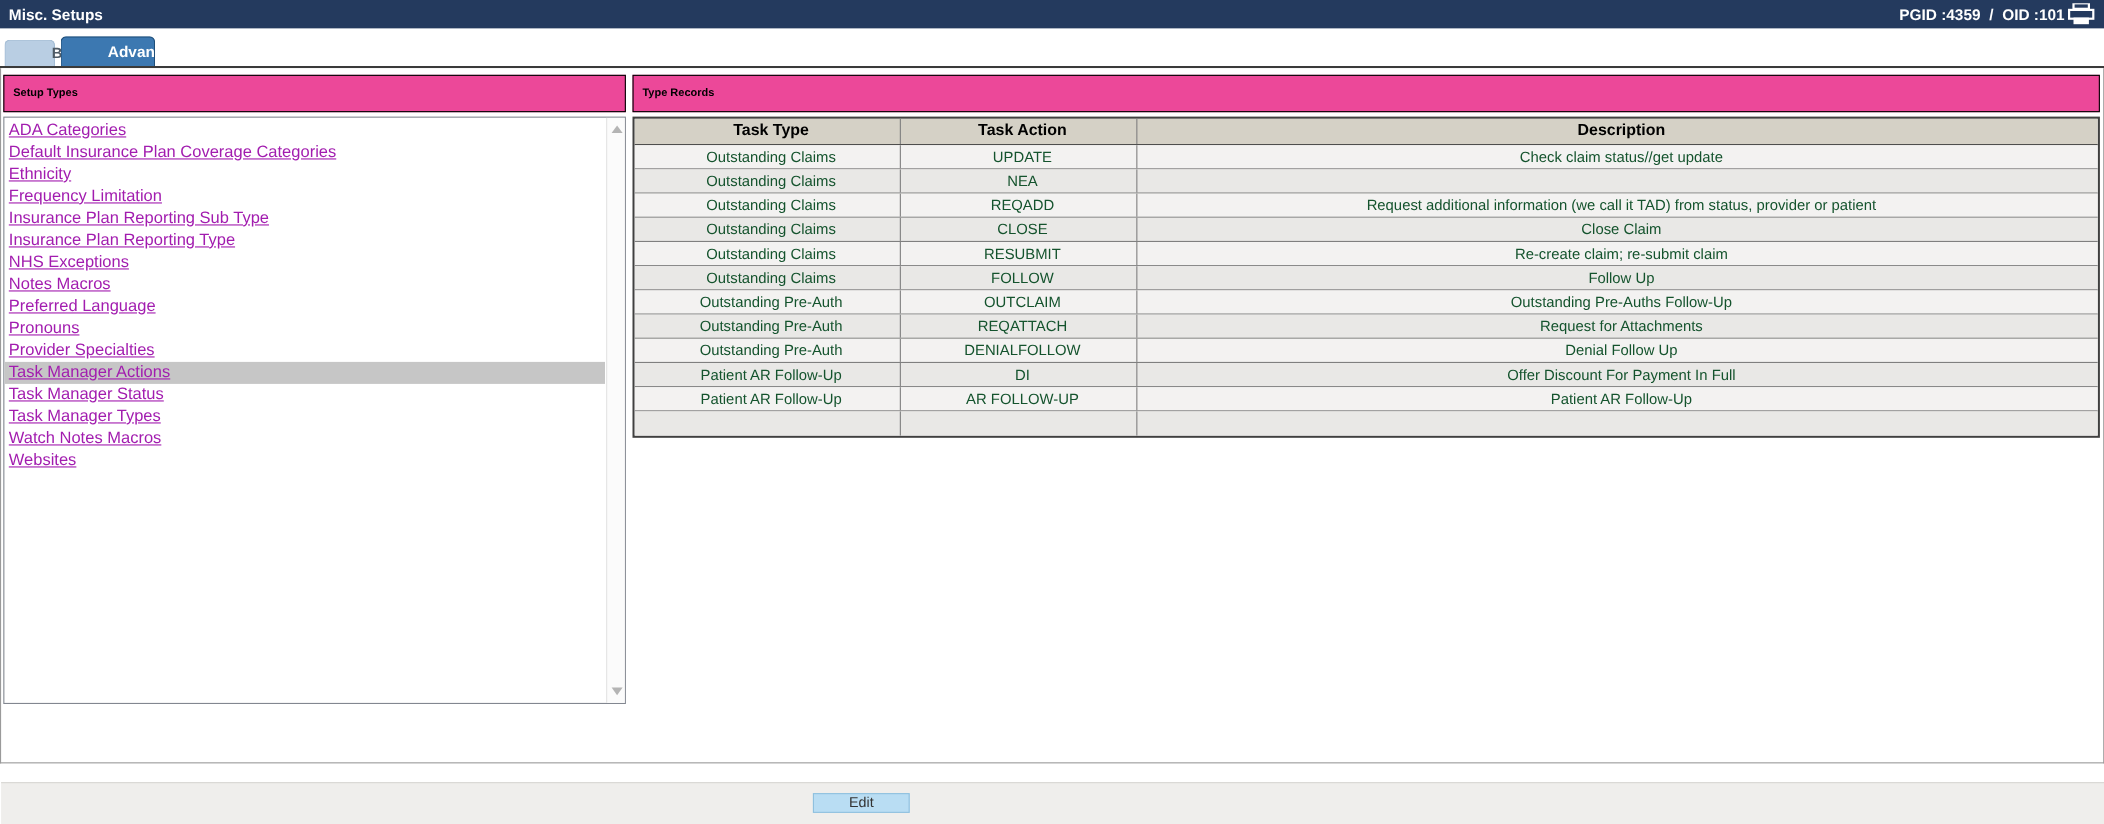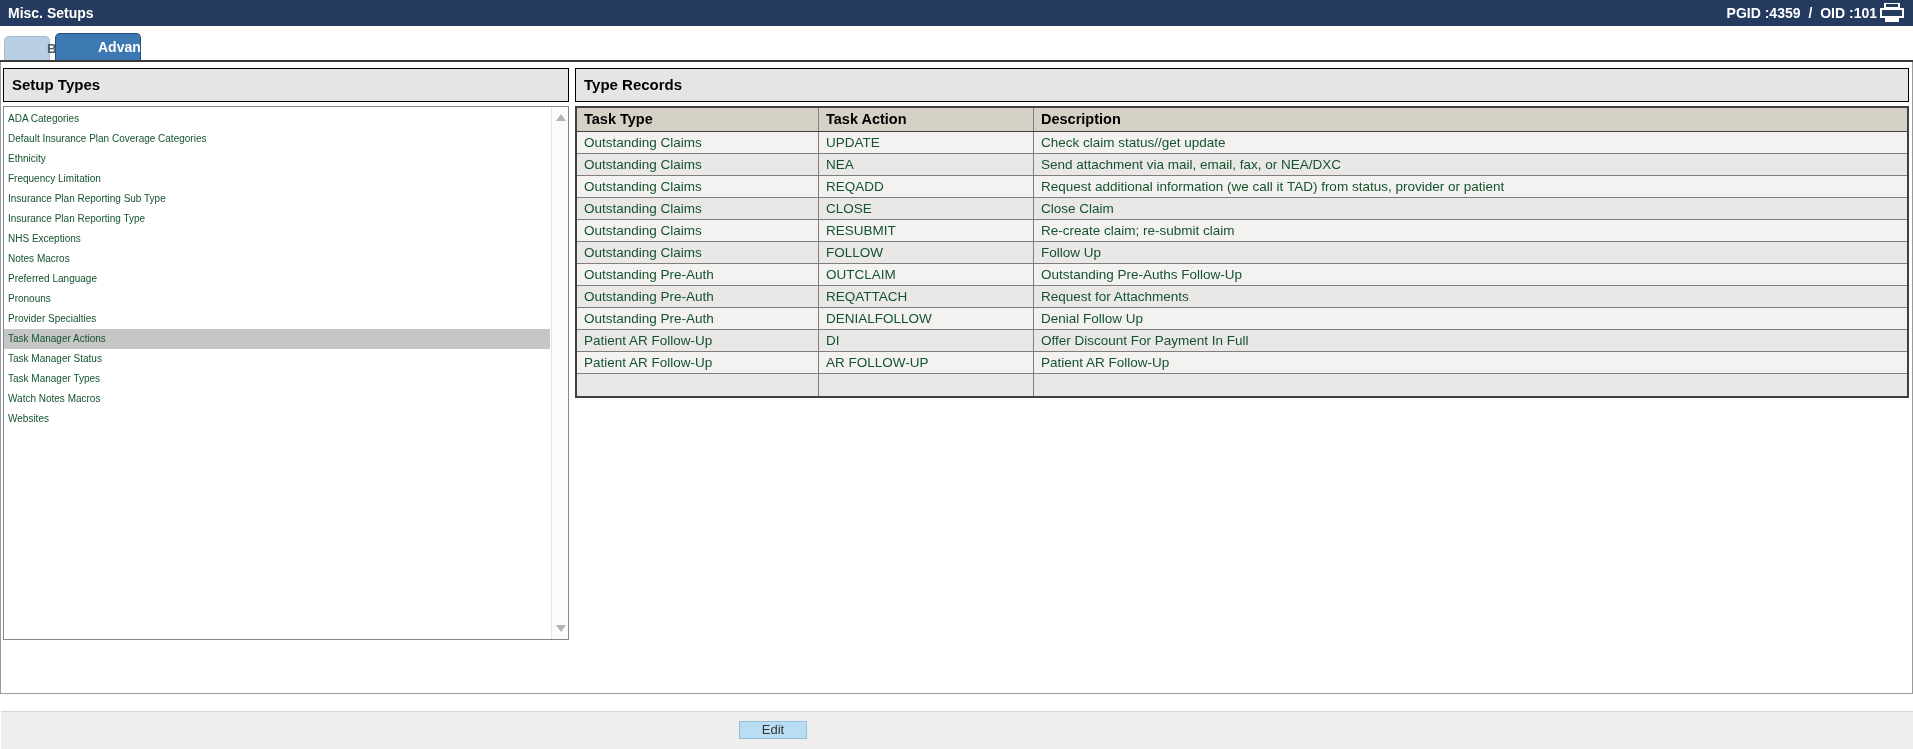--- a/index.html
+++ b/index.html
@@ -23,57 +23,57 @@
                color:#4f5b66; font-size:13.5px; border:1px solid #a3bcd4; border-bottom:none; }
   .tab-advanced { left:55px; width:86px; height:27px; line-height:27px; background:#3c78b1;
                   color:#ffffff; font-size:14px; border:1px solid #1f4e79; border-bottom:none; }
   .tabline { position:absolute; left:0; top:60px; width:1913px; height:2px; background:#3a3a3a; }
 
   
   .frame { position:absolute; left:0; top:62px; width:1913px; height:632px;
            border-left:1px solid #9a9a9a; border-right:1px solid #9a9a9a;
            border-bottom:1px solid #9a9a9a; background:#ffffff; }
 
-  .panel-header { position:absolute; height:34px; background:#e5e5e5; border:1px solid #000000;
-                  font-size:15px; font-weight:bold; color:#000000; line-height:32px;
+  .panel-header { position:absolute; height:34px; background:#ec4899; border:1px solid #000000;
+                  font-size:10px; font-weight:bold; color:#000000; line-height:32px;
                   padding-left:8px; }
   .lp-header { left:2px;  top:6px; width:566px; }
   .rp-header { left:574px; top:6px; width:1334px; }
 
   
   .listbox { position:absolute; left:2px; top:44px; width:566px; height:534px;
              background:#ffffff; border:1px solid #828790; overflow:hidden; }
   .list-items { position:absolute; left:0; top:2px; right:18px; }
-  .list-item { height:20px; line-height:20px; font-size:10px; color:#14532d;
-               padding-left:4px; white-space:nowrap; cursor:pointer; }
+  .list-item { height:20px; line-height:20px; font-size:15px; color:#a21caf;
+               padding-left:4px; white-space:nowrap; cursor:pointer;text-decoration:underline; }
   .list-item.selected { background:#c6c6c6; }
   .vscroll { position:absolute; right:0; top:0; width:17px; height:100%; background:#fbfbfb;
              border-left:1px solid #e4e4e4; }
   .arrow-up, .arrow-down { position:absolute; left:4px; width:0; height:0; cursor:pointer;
              border-left:5px solid transparent; border-right:5px solid transparent; }
   .arrow-up   { top:7px;    border-bottom:7px solid #b4b4b4; }
   .arrow-down { bottom:7px; border-top:7px solid #b4b4b4; }
 
   
   .table { position:absolute; left:574px; top:44px; width:1334px;
            border:2px solid #404040; background:#ffffff; }
-  .trow { display:flex; height:22px; border-bottom:1px solid #7f7f7f; }
+  .trow { display:flex; height:22px; border-bottom:1px solid #7f7f7f;text-align:center; }
   .trow.head { height:24px; background:#d5d1c6; border-bottom:1px solid #404040; }
   .tcell { height:100%; line-height:21px; font-size:13.5px; color:#14532d;
            padding-left:7px; overflow:hidden; white-space:nowrap; border-right:1px solid #7f7f7f; }
   .trow.head .tcell { font-size:14.5px; font-weight:bold; line-height:23px; color:#000000; }
   .c1 { width:242px; } .c2 { width:215px; } .c3 { flex:1; border-right:none; }
   .trow.odd  { background:#f3f2f1; }
   .trow.even { background:#e9e8e6; }
   .trow:last-child { border-bottom:none; }
 
   
   .footer { position:absolute; left:0; top:649px; width:1913px; height:45px;
             background:#efeeec; border-top:1px solid #d8d6d3; }
-  .edit-btn { position:absolute; left:738px; top:9px; width:68px; height:18px;
+  .edit-btn { position:absolute; left:738px; top:9px; width:88px; height:18px;
               background:#b9ddf3; border:1px solid #8fc0de; color:#333333;
               font-size:13px; font-family:"Liberation Sans", sans-serif;
               text-align:center; line-height:16px; cursor:pointer; }
 </style>
 </head>
 <body>
 
 <div class="topbar">
   <div class="topbar-title">Misc. Setups</div>
   <div class="topbar-right">
@@ -137,21 +137,20 @@
     </div>
     <div id="table-body">
         <div class="trow odd">
           <div class="tcell c1">Outstanding Claims</div>
           <div class="tcell c2">UPDATE</div>
           <div class="tcell c3">Check claim status//get update</div>
         </div>
         <div class="trow even">
           <div class="tcell c1">Outstanding Claims</div>
           <div class="tcell c2">NEA</div>
-          <div class="tcell c3">Send attachment via mail, email, fax, or NEA/DXC</div>
         </div>
         <div class="trow odd">
           <div class="tcell c1">Outstanding Claims</div>
           <div class="tcell c2">REQADD</div>
           <div class="tcell c3">Request additional information (we call it TAD) from status, provider or patient</div>
         </div>
         <div class="trow even">
           <div class="tcell c1">Outstanding Claims</div>
           <div class="tcell c2">CLOSE</div>
           <div class="tcell c3">Close Claim</div>

